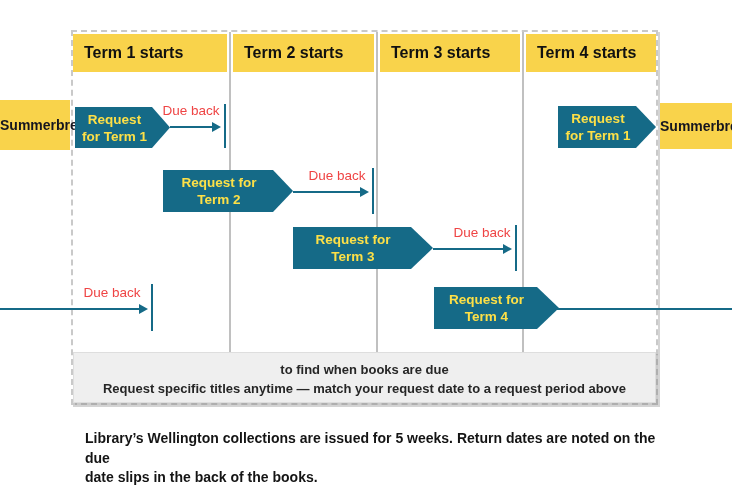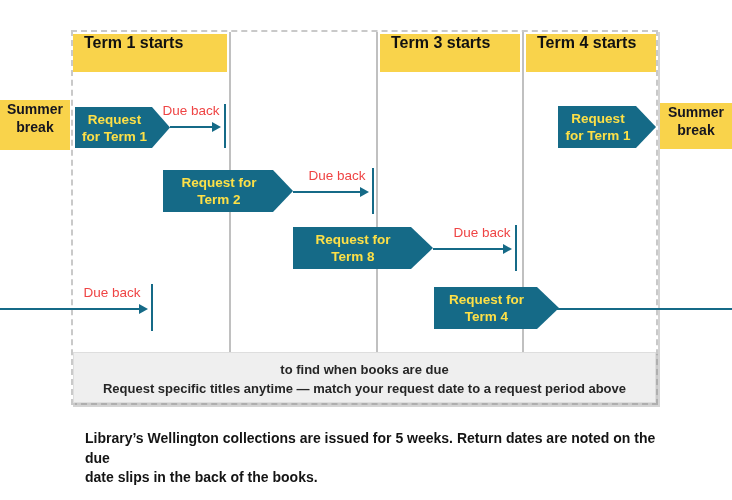--- a/index.html
+++ b/index.html
@@ -10,25 +10,25 @@
   }
   .frame {
     position:absolute; left:71px; top:30px; width:587px; height:375px;
     border:2px dashed #c9c9c9; background:transparent;
     box-shadow:2px 2px 0 rgba(160,160,160,0.45);
   }
   .vline { position:absolute; top:32px; width:2px; height:320px; background:#c0c0c0; }
   .term-header {
     position:absolute; top:34px; height:38px; background:#f9d34b;
     font-size:16px; font-weight:bold; color:#111111;
-    display:flex; align-items:flex-start; padding-left:11px;
+    display:flex; align-items:center; padding-left:11px;
   }
   .summer {
-    position:absolute; background:#f9d34b; display:flex; flex-direction:column;
-    align-items:center; justify-content:flex-start; font-size:14px; font-weight:bold;
+    position:absolute; background:#f9d34b; display:flex; flex-direction:row;
+    align-items:center; justify-content:space-between; font-size:14px; font-weight:bold;
     color:#15151f; line-height:18px; text-align:center;
   }
   .chev {
     position:absolute; background:#156a87; color:#fde047;
     display:flex; flex-direction:column; align-items:center; justify-content:center;
     font-size:13.5px; font-weight:bold; line-height:17px; text-align:center;
   }
   .hline { position:absolute; height:2px; background:#156a87; }
   .tick  { position:absolute; width:2px; background:#156a87; }
   .ahead {
@@ -60,20 +60,23 @@
 
   <div class="frame"></div>
 
   <div class="vline" style="left:229px;"></div>
   <div class="vline" style="left:376px;"></div>
   <div class="vline" style="left:522px;"></div>
 
   <div class="term-header" style="left:73px;width:154px;">
       <span>Term 1 starts</span>
     </div>
+  <div class="term-header" style="left:233px;width:141px;">
+      <span>Term 2 starts</span>
+    </div>
   <div class="term-header" style="left:380px;width:140px;">
       <span>Term 3 starts</span>
     </div>
   <div class="term-header" style="left:526px;width:130px;">
       <span>Term 4 starts</span>
     </div>
 
   <div class="summer" style="left:0;top:100px;width:70px;height:50px;">
     <span class="block-line">Summer</span>
     <span class="block-line">break</span>
@@ -86,21 +89,21 @@
   <div class="chev" style="left:75px;top:107px;width:95px;height:41px;padding-right:16px;clip-path:polygon(0 0, calc(100% - 18px) 0, 100% 50%, calc(100% - 18px) 100%, 0 100%);">
     <span class="block-line">Request</span>
     <span class="block-line">for Term 1</span>
   </div>
   <div class="chev" style="left:163px;top:170px;width:130px;height:42px;padding-right:18px;clip-path:polygon(0 0, calc(100% - 20px) 0, 100% 50%, calc(100% - 20px) 100%, 0 100%);">
     <span class="block-line">Request for</span>
     <span class="block-line">Term 2</span>
   </div>
   <div class="chev" style="left:293px;top:227px;width:140px;height:42px;padding-right:20px;clip-path:polygon(0 0, calc(100% - 22px) 0, 100% 50%, calc(100% - 22px) 100%, 0 100%);">
     <span class="block-line">Request for</span>
-    <span class="block-line">Term 8</span>
+    <span class="block-line">Term 3</span>
   </div>
   <div class="chev" style="left:434px;top:287px;width:125px;height:42px;padding-right:20px;clip-path:polygon(0 0, calc(100% - 22px) 0, 100% 50%, calc(100% - 22px) 100%, 0 100%);">
     <span class="block-line">Request for</span>
     <span class="block-line">Term 4</span>
   </div>
   <div class="chev" style="left:558px;top:106px;width:98px;height:42px;padding-right:18px;clip-path:polygon(0 0, calc(100% - 20px) 0, 100% 50%, calc(100% - 20px) 100%, 0 100%);">
     <span class="block-line">Request</span>
     <span class="block-line">for Term 1</span>
   </div>
 

